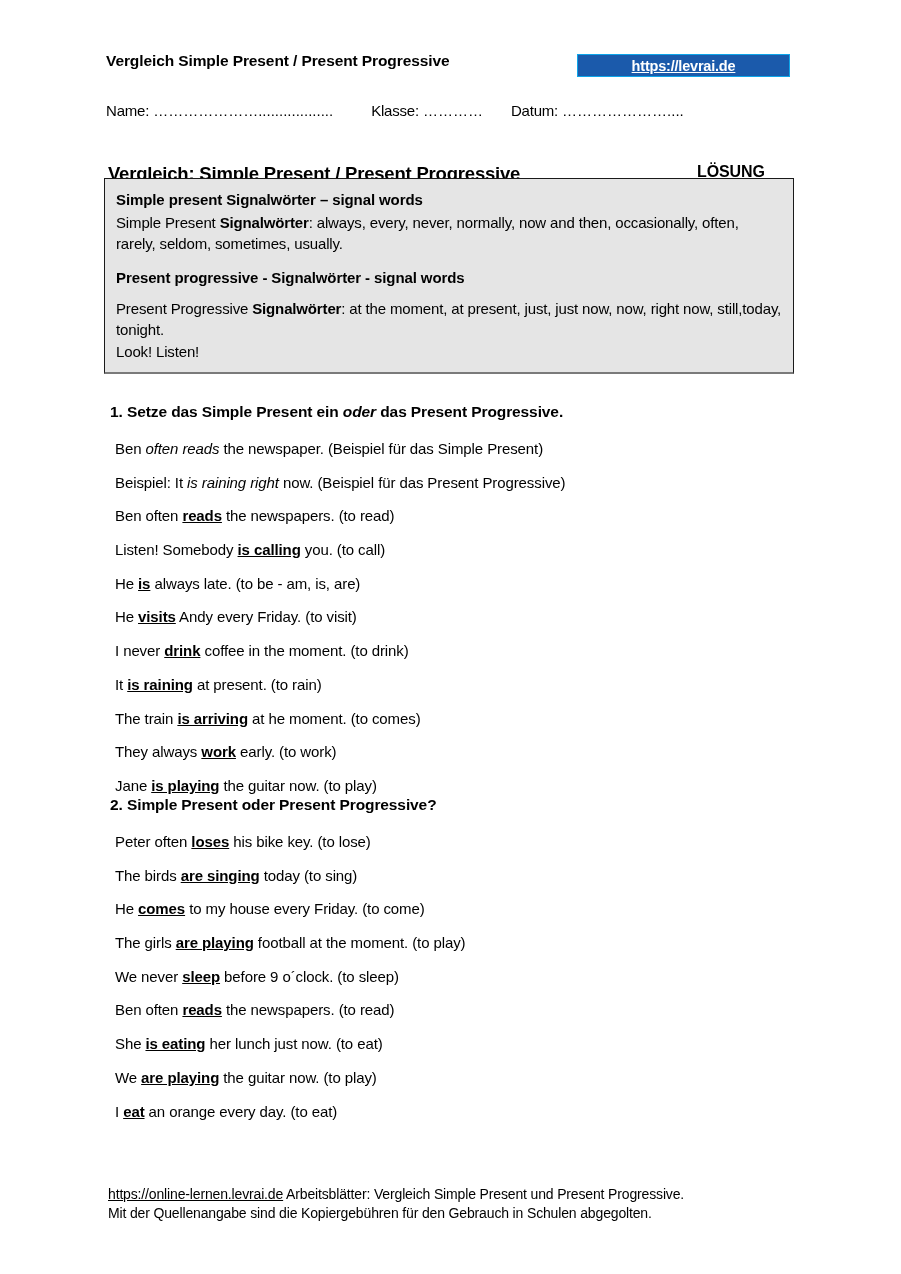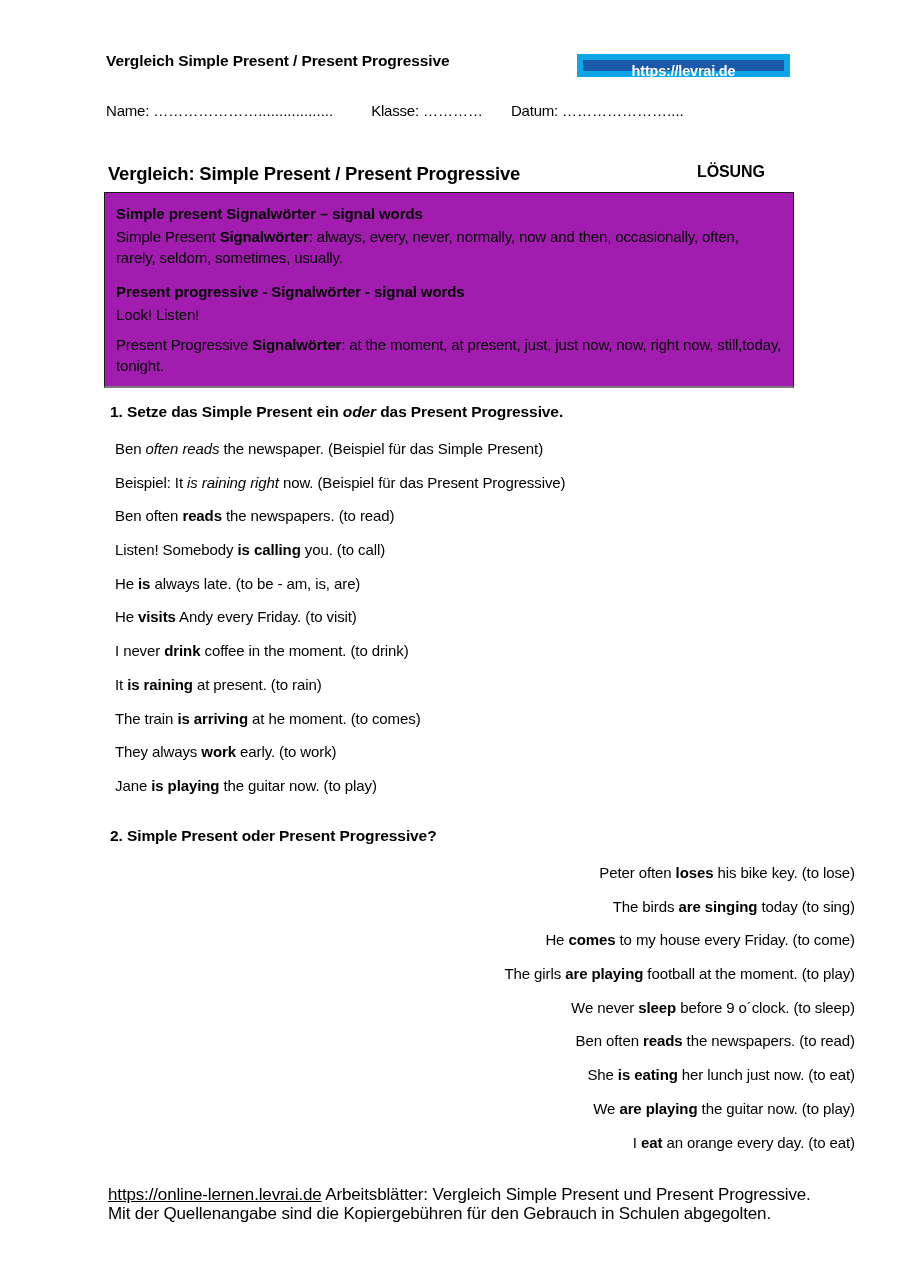--- a/index.html
+++ b/index.html
@@ -40,21 +40,21 @@
     letter-spacing: -0.1px;
     white-space: nowrap;
   }
   .site-badge {
     position: absolute;
     left: 577px;
     top: 2px;
     width: 213px;
     height: 23px;
     background: #1B5AAB;
-    border: 6px solid #0ea5e9;
+    border: 1px solid #0ea5e9;
     box-sizing: border-box;
     text-align: center;
     line-height: 21px;
   }
   .site-badge-link {
     color: #ffffff;
     font-size: 14.5px;
     font-weight: bold;
     text-decoration: underline;
     letter-spacing: -0.2px;
@@ -99,27 +99,27 @@
     top: 0;
     font-size: 16px;
     font-weight: bold;
     letter-spacing: -0.1px;
   }
 
   
   .signal-box {
     position: absolute;
     left: 104px;
-    top: 192px;
+    top: 178px;
     width: 690px;
     height: 196px;
     box-sizing: border-box;
     border: 1px solid #1a1a1a;
     border-bottom: 2px solid #7a7a7a;
-    background: #a21caf;
+    background: #e5e5e5;
     padding: 10px 11px 0 11px;
   }
   .sb-head {
     font-size: 15px;
     font-weight: bold;
     line-height: 22px;
     letter-spacing: -0.1px;
   }
   .sb-head-2 { margin-top: 13px; }
   .sb-body {
@@ -151,30 +151,30 @@
     left: 115px;
     width: 740px;
   }
   .ex-item {
     font-size: 15px;
     line-height: 16px;
     height: 33.7px;
     letter-spacing: -0.1px;
     white-space: nowrap;
   }
-  .ex-item b { font-weight: bold; }
+  .ex-item b { font-weight: bold; text-decoration: underline; }
   .ex-item i { font-style: italic; }
 
   
   .footer {
     position: absolute;
     left: 108px;
     top: 1185px;
     width: 760px;
-    font-size: 17px;
+    font-size: 14px;
     line-height: 19px;
     letter-spacing: -0.15px;
   }
   .footer-link {
     text-decoration: underline;
     color: #000000;
   }
 </style>
 </head>
 <body>
@@ -194,42 +194,42 @@
 
   <div class="title-row">
     <div class="main-title">Vergleich: Simple Present / Present Progressive</div>
     <div class="solution-label">LÖSUNG</div>
   </div>
 
   <div class="signal-box">
     <div class="sb-head">Simple present Signalwörter – signal words</div>
     <div class="sb-body"><span>Simple Present </span><b>Signalwörter</b><span>: always, every, never, normally, now and then, occasionally, often, rarely, seldom, sometimes, usually.</span></div>
     <div class="sb-head sb-head-2">Present progressive - Signalwörter - signal words</div>
+    <div class="sb-body sb-body-2"><span>Present Progressive </span><b>Signalwörter</b><span>: at the moment, at present, just, just now, now, right now, still,today, tonight.</span></div>
     <div class="sb-body">Look! Listen!</div>
-    <div class="sb-body sb-body-2"><span>Present Progressive </span><b>Signalwörter</b><span>: at the moment, at present, just, just now, now, right now, still,today, tonight.</span></div>
   </div>
 
   <div class="section" style="top:403px;height:400px;">
     <div class="ex-heading" style="top:0px;"><span>1. Setze das Simple Present ein </span><i>oder</i><span> das Present Progressive.</span></div>
     <div class="ex-list" id="ex1-list" style="top:38px;">
         <div class="ex-item"><span>Ben </span><i>often reads</i><span> the newspaper. (Beispiel für das Simple Present)</span></div>
         <div class="ex-item"><span>Beispiel: It </span><i>is raining right</i><span> now. (Beispiel für das Present Progressive)</span></div>
         <div class="ex-item"><span>Ben often </span><b>reads</b><span> the newspapers. (to read)</span></div>
         <div class="ex-item"><span>Listen! Somebody </span><b>is calling</b><span> you. (to call)</span></div>
         <div class="ex-item"><span>He </span><b>is</b><span> always late. (to be - am, is, are)</span></div>
         <div class="ex-item"><span>He </span><b>visits</b><span> Andy every Friday. (to visit)</span></div>
         <div class="ex-item"><span>I never </span><b>drink</b><span> coffee in the moment. (to drink)</span></div>
         <div class="ex-item"><span>It </span><b>is raining</b><span> at present. (to rain)</span></div>
         <div class="ex-item"><span>The train </span><b>is arriving</b><span> at he moment. (to comes)</span></div>
         <div class="ex-item"><span>They always </span><b>work</b><span> early. (to work)</span></div>
         <div class="ex-item"><span>Jane </span><b>is playing</b><span> the guitar now. (to play)</span></div>
       </div>
   </div>
 
-  <div class="section" style="top:827px;height:340px;text-align:right;">
+  <div class="section" style="top:796px;height:340px;">
     <div class="ex-heading" style="top:0px;">2. Simple Present oder Present Progressive?</div>
     <div class="ex-list" id="ex2-list" style="top:38px;">
         <div class="ex-item"><span>Peter often </span><b>loses</b><span> his bike key. (to lose)</span></div>
         <div class="ex-item"><span>The birds </span><b>are singing</b><span> today (to sing)</span></div>
         <div class="ex-item"><span>He </span><b>comes</b><span> to my house every Friday. (to come)</span></div>
         <div class="ex-item"><span>The girls </span><b>are playing</b><span> football at the moment. (to play)</span></div>
         <div class="ex-item"><span>We never </span><b>sleep</b><span> before 9 o´clock. (to sleep)</span></div>
         <div class="ex-item"><span>Ben often </span><b>reads</b><span> the newspapers. (to read)</span></div>
         <div class="ex-item"><span>She </span><b>is eating</b><span> her lunch just now. (to eat)</span></div>
         <div class="ex-item"><span>We </span><b>are playing</b><span> the guitar now. (to play)</span></div>

